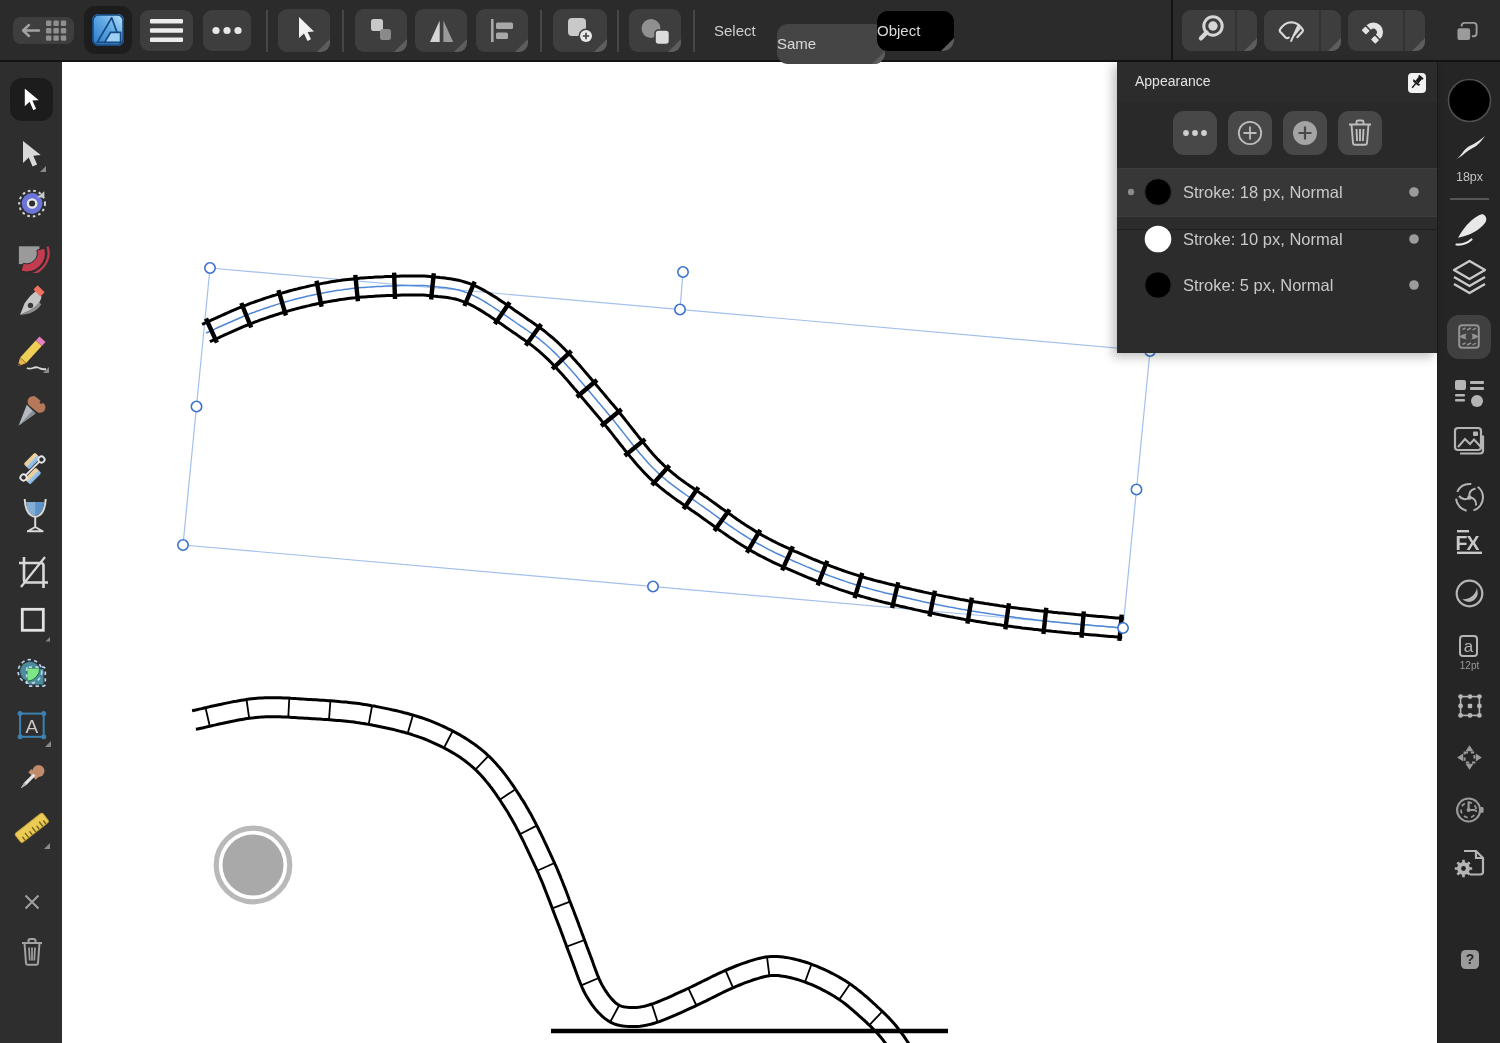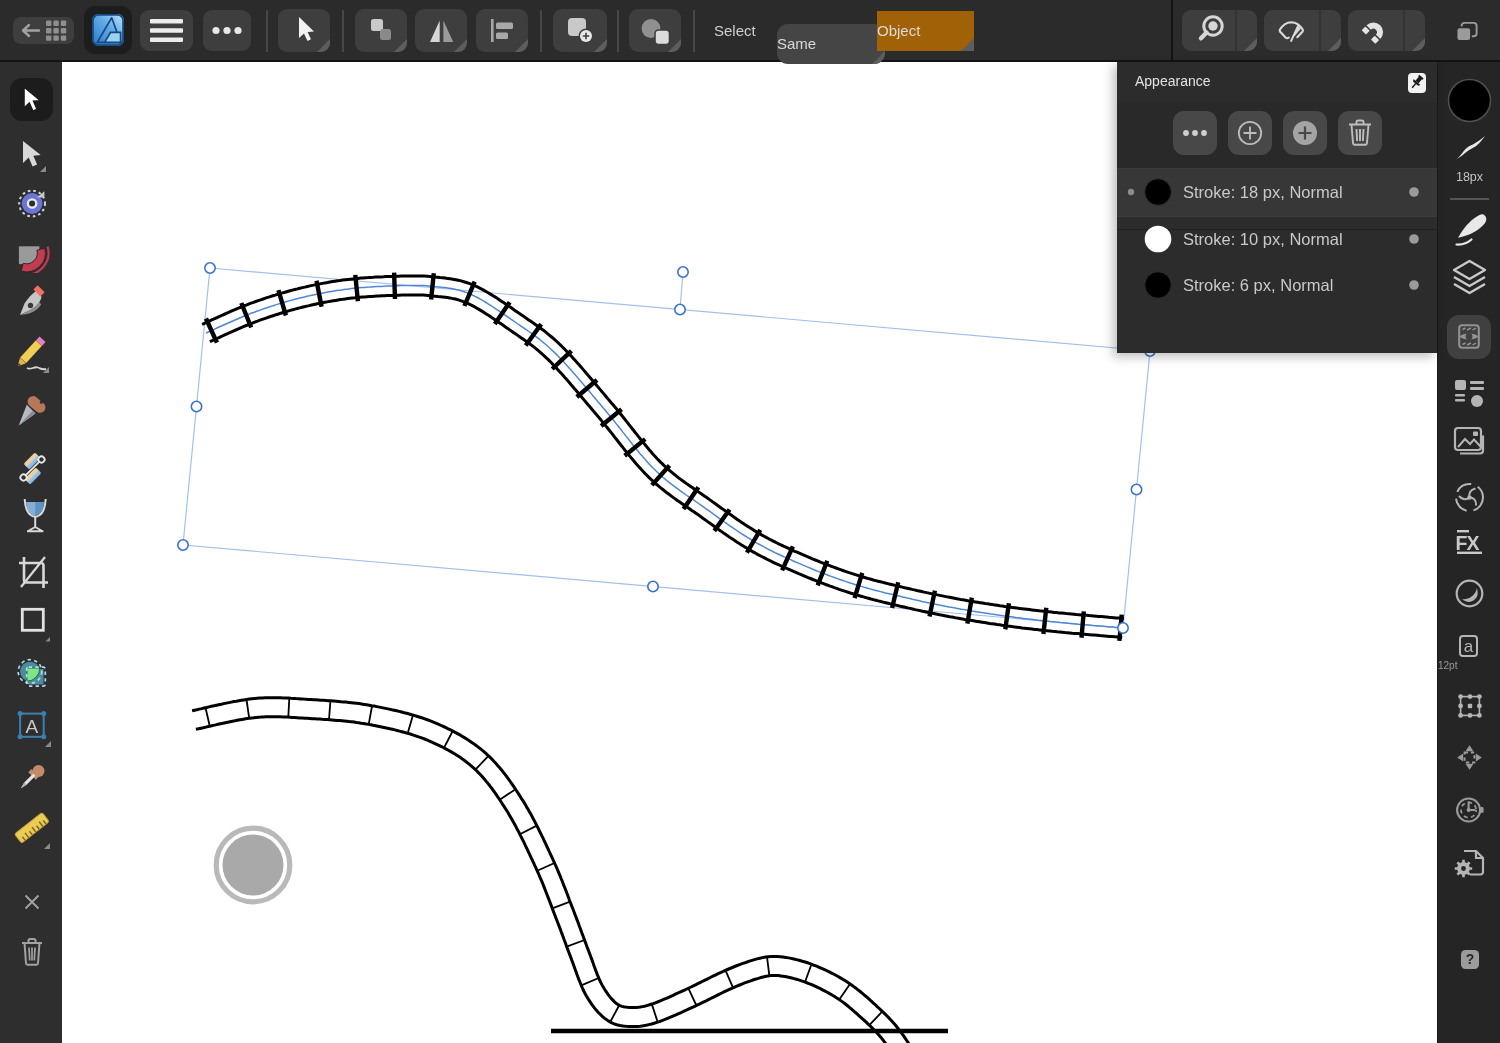--- a/index.html
+++ b/index.html
@@ -128,21 +128,21 @@
 <svg width="52" height="43">
         <circle cx="22" cy="19.5" r="9.4" fill="#909090"></circle>
         <rect x="26" y="21" width="14.5" height="14.5" rx="3.5" fill="#dcdcdc" stroke="#3e3e3e" stroke-width="1.6"></rect>
       </svg>
 <div class="fold"></div></div>
 <div class="tlabel" style="left:714px;top:11px;width:54px">Select</div>
 <div class="tbtn" style="left:777px;top:24px;width:108px;height:40px;border-radius:11px;background:#454545">
       <div class="tlabel" style="left:0;top:0;width:94px;color:#dadada">Same</div>
       <div class="fold"></div>
     </div>
-<div class="tbtn" style="left:877px;top:11px;width:97px;height:40px;border-radius:0;background:#a16207">
+<div class="tbtn" style="left:877px;top:11px;width:77px;height:40px;border-radius:11px;background:#000000">
       <div class="tlabel" style="left:0;top:0;width:97px;color:#dadada">Object</div>
       <div class="fold"></div>
     </div>
 <div class="tbtn" style="left:1182px;top:10px;width:75px;height:41px"><svg width="75" height="41">
         <circle cx="31" cy="16" r="9.2" fill="none" stroke="#d6d6d6" stroke-width="3"></circle>
         <circle cx="31" cy="16" r="4.7" fill="#d6d6d6"></circle>
         <path d="M24.6 22.5 L19 28.3" stroke="#d6d6d6" stroke-width="4.4" stroke-linecap="round"></path>
       </svg><div class="abs" style="left:53px;top:0;width:1.5px;height:41px;background:#333"></div><div class="fold"></div></div>
 <div class="tbtn" style="left:1264px;top:10px;width:77px;height:41px"><svg width="77" height="41">
         <g stroke="#d9d9d9" fill="none" stroke-width="2.1" stroke-linecap="round">
@@ -329,21 +329,21 @@
 <path d="M1 22.8 H26" stroke="#c9c9c9" stroke-width="2.4"></path>
     </svg>
 <svg class="abs" style="left:17px;top:517px" width="29" height="29" viewBox="0 0 29 29">
 <circle cx="14.5" cy="14.5" r="12.8" fill="none" stroke="#b5b5b5" stroke-width="2.2"></circle>
 <path d="M7 20 C12 21 20 18 22 9 L22.5 12 A 9 9 0 0 1 9 21.5 Z" fill="#b5b5b5"></path>
     </svg>
 <svg class="abs" style="left:21px;top:572.6px" width="19" height="22" viewBox="0 0 19 22">
 <rect x="1" y="1" width="17" height="20" rx="3" fill="none" stroke="#b5b5b5" stroke-width="2"></rect>
 <text x="9.5" y="16.5" font-size="17" fill="#b5b5b5" text-anchor="middle" font-family="Liberation Sans">a</text>
     </svg>
-<div class="abs" style="left:0;top:598px;width:63px;font-size:10px;color:#9a9a9a">12pt</div>
+<div class="abs" style="left:0;top:598px;width:63px;text-align:center;font-size:10px;color:#9a9a9a">12pt</div>
 <svg class="abs" style="left:19.5px;top:632.4px" width="24" height="24" viewBox="0 0 24 24">
 <rect x="2.6" y="2.6" width="18.8" height="18.8" fill="none" stroke="#b5b5b5" stroke-width="1.6"></rect>
 <g fill="#b5b5b5">
         <circle cx="2.6" cy="2.6" r="2.4"></circle>
         <circle cx="21.4" cy="2.6" r="2.4"></circle>
         <circle cx="2.6" cy="21.4" r="2.4"></circle>
         <circle cx="21.4" cy="21.4" r="2.4"></circle>
         <circle cx="12" cy="2.6" r="2.4"></circle>
         <circle cx="12" cy="21.4" r="2.4"></circle>
         <circle cx="2.6" cy="12" r="2.4"></circle>
@@ -434,20 +434,20 @@
       </svg>
 <div class="prowlbl" style="top:13.5px">Stroke: 10 px, Normal</div>
 <svg class="abs" style="left:292px;top:18.0px" width="10" height="10">
         <circle cx="5" cy="5" r="4.8" fill="#9b9b9b"></circle>
       </svg>
 </div>
 <div class="prow" style="top:200px;height:46px;background:transparent">
 <svg class="abs" style="left:27px;top:9.0px" width="28" height="28">
         <circle cx="14" cy="14" r="13.3" fill="#000" stroke="#2f2f2f" stroke-width="1"></circle>
       </svg>
-<div class="prowlbl" style="top:13.5px">Stroke: 6 px, Normal</div>
+<div class="prowlbl" style="top:13.5px">Stroke: 5 px, Normal</div>
 <svg class="abs" style="left:292px;top:18.0px" width="10" height="10">
         <circle cx="5" cy="5" r="4.8" fill="#9b9b9b"></circle>
       </svg>
 </div>
 <div class="abs" style="left:0;top:153.6px;width:320px;height:1px;background:#3c3c3c"></div>
 <div class="abs" style="left:0;top:105.6px;width:320px;height:1px;background:#3c3c3c"></div>
 </div>
 
 </body></html>

